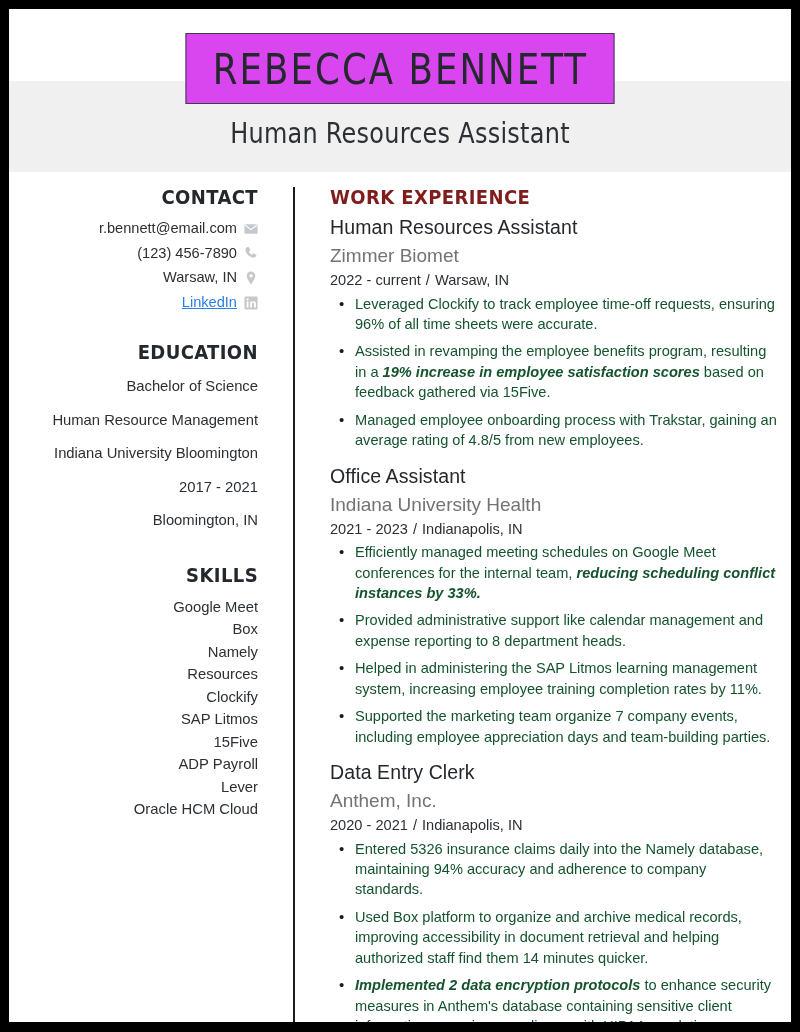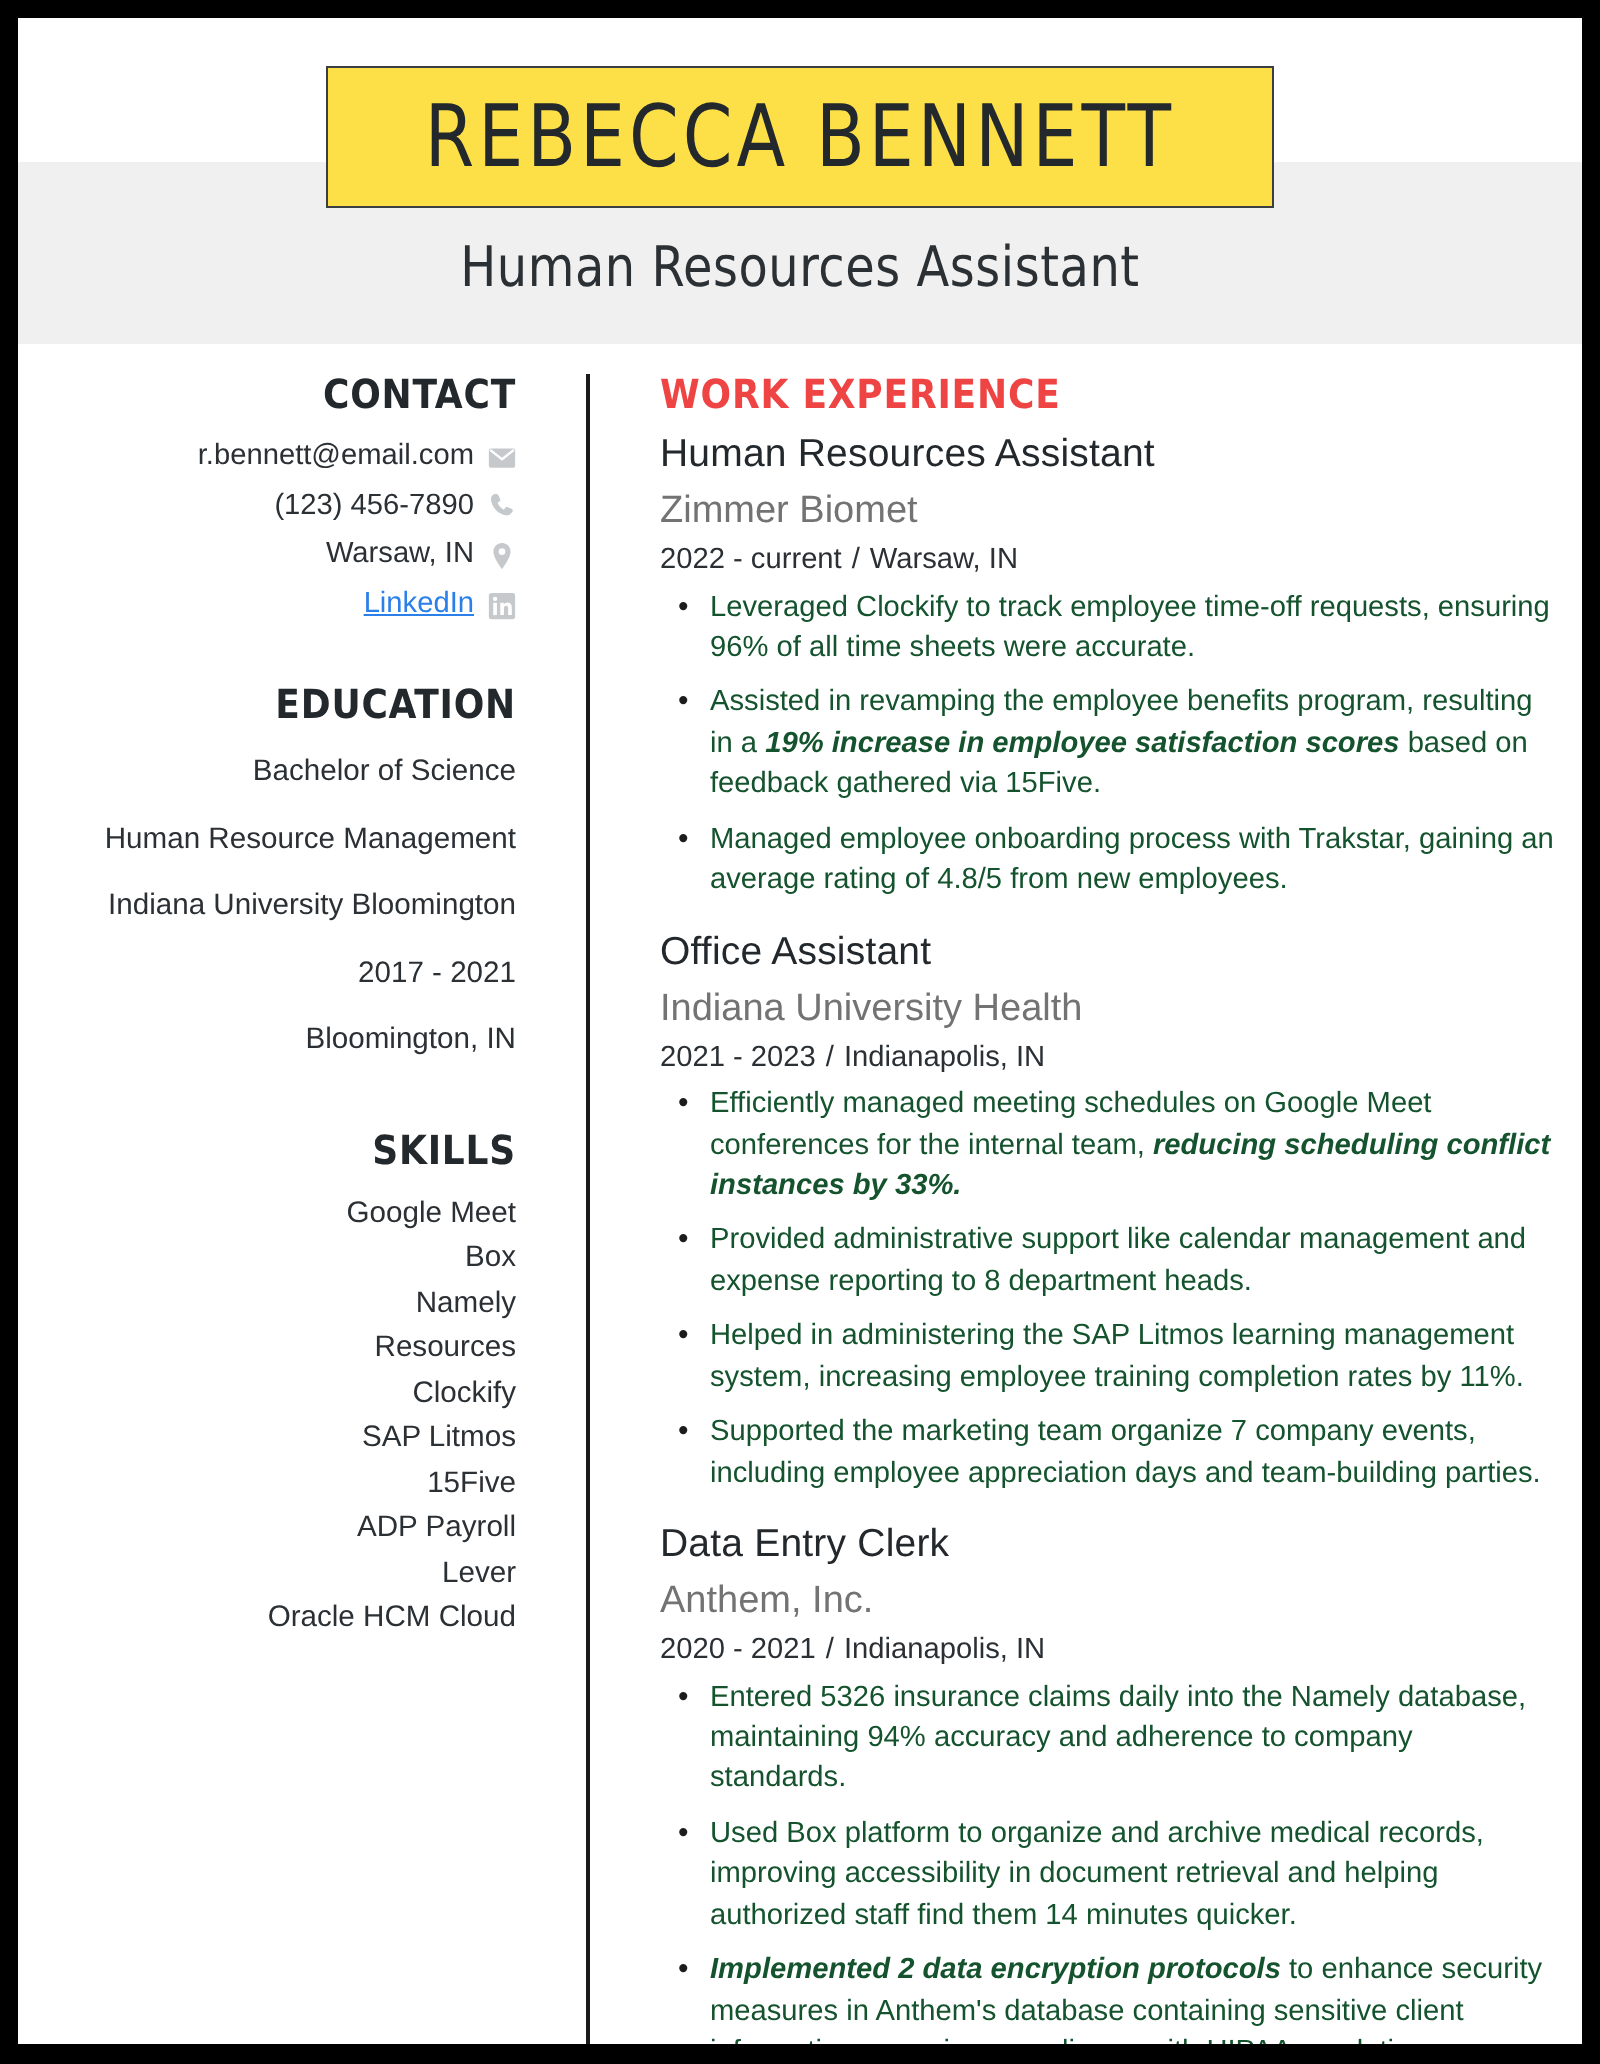--- a/index.html
+++ b/index.html
@@ -40,25 +40,25 @@
     right: 0;
     top: 72px;
     height: 91px;
     background: #f0f0f0;
   }
   .name-box {
     position: absolute;
     left: 50%;
     transform: translateX(-50%);
     top: 24px;
-    width: 474px;
+    width: 429px;
     height: 71px;
     box-sizing: border-box;
     border: 1.6px solid #3a3f44;
-    background: #fde047;
+    background: #d946ef;
     display: flex;
     align-items: center;
     justify-content: center;
   }
   .name-text {
     font-family: "DejaVu Sans Condensed", "Liberation Sans Narrow", "Liberation Sans", sans-serif;
     font-size: 43px;
     font-weight: 400;
     letter-spacing: 2.2px;
     color: #23282d;
@@ -172,21 +172,21 @@
     color: #2b3035;
     line-height: 1.52;
     text-align: right;
   }
 
   
   .main-heading {
     font-family: "DejaVu Sans Condensed", "Liberation Sans Narrow", "Liberation Sans", sans-serif;
     font-size: 20px;
     font-weight: 700;
-    color: #ef4444;
+    color: #7f1d1d;
     letter-spacing: 0.4px;
     margin: 0 0 6px 0;
   }
   .job {
     margin-bottom: 9px;
   }
   .job-title {
     font-size: 19.5px;
     font-weight: 400;
     color: #23282d;

